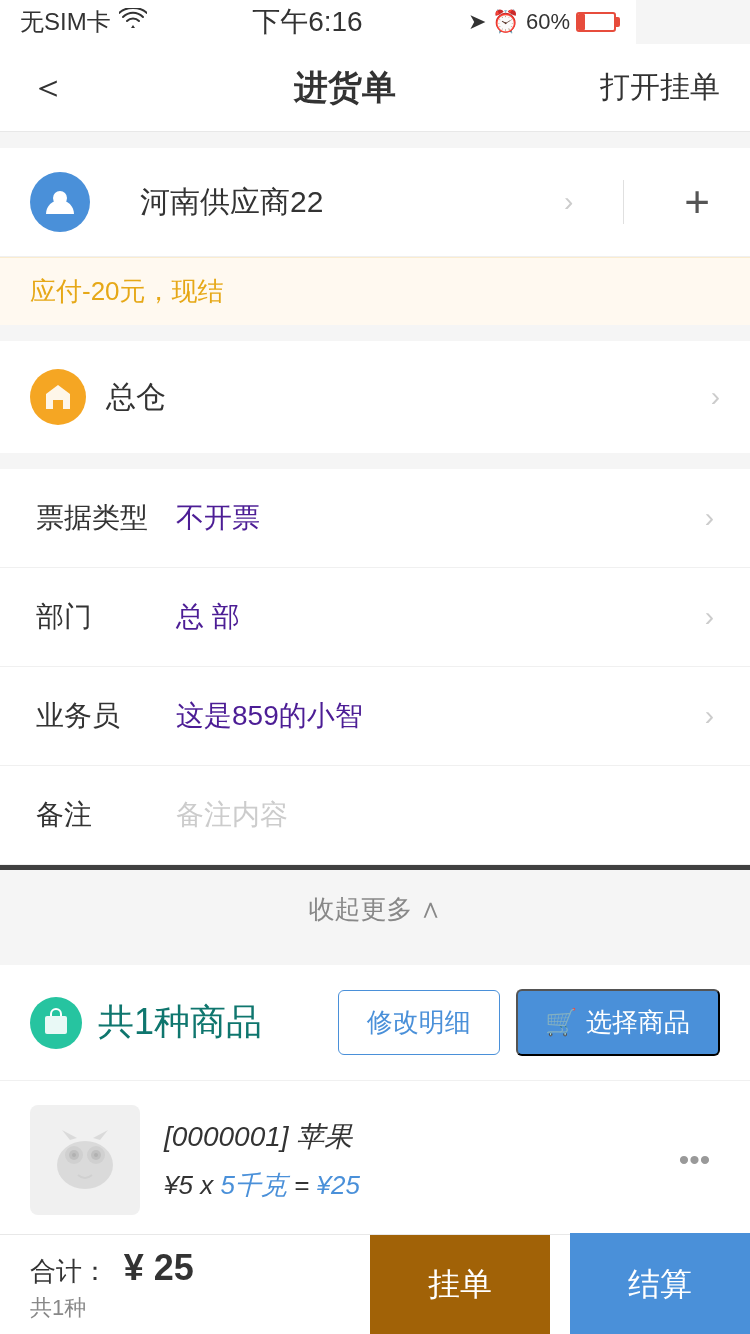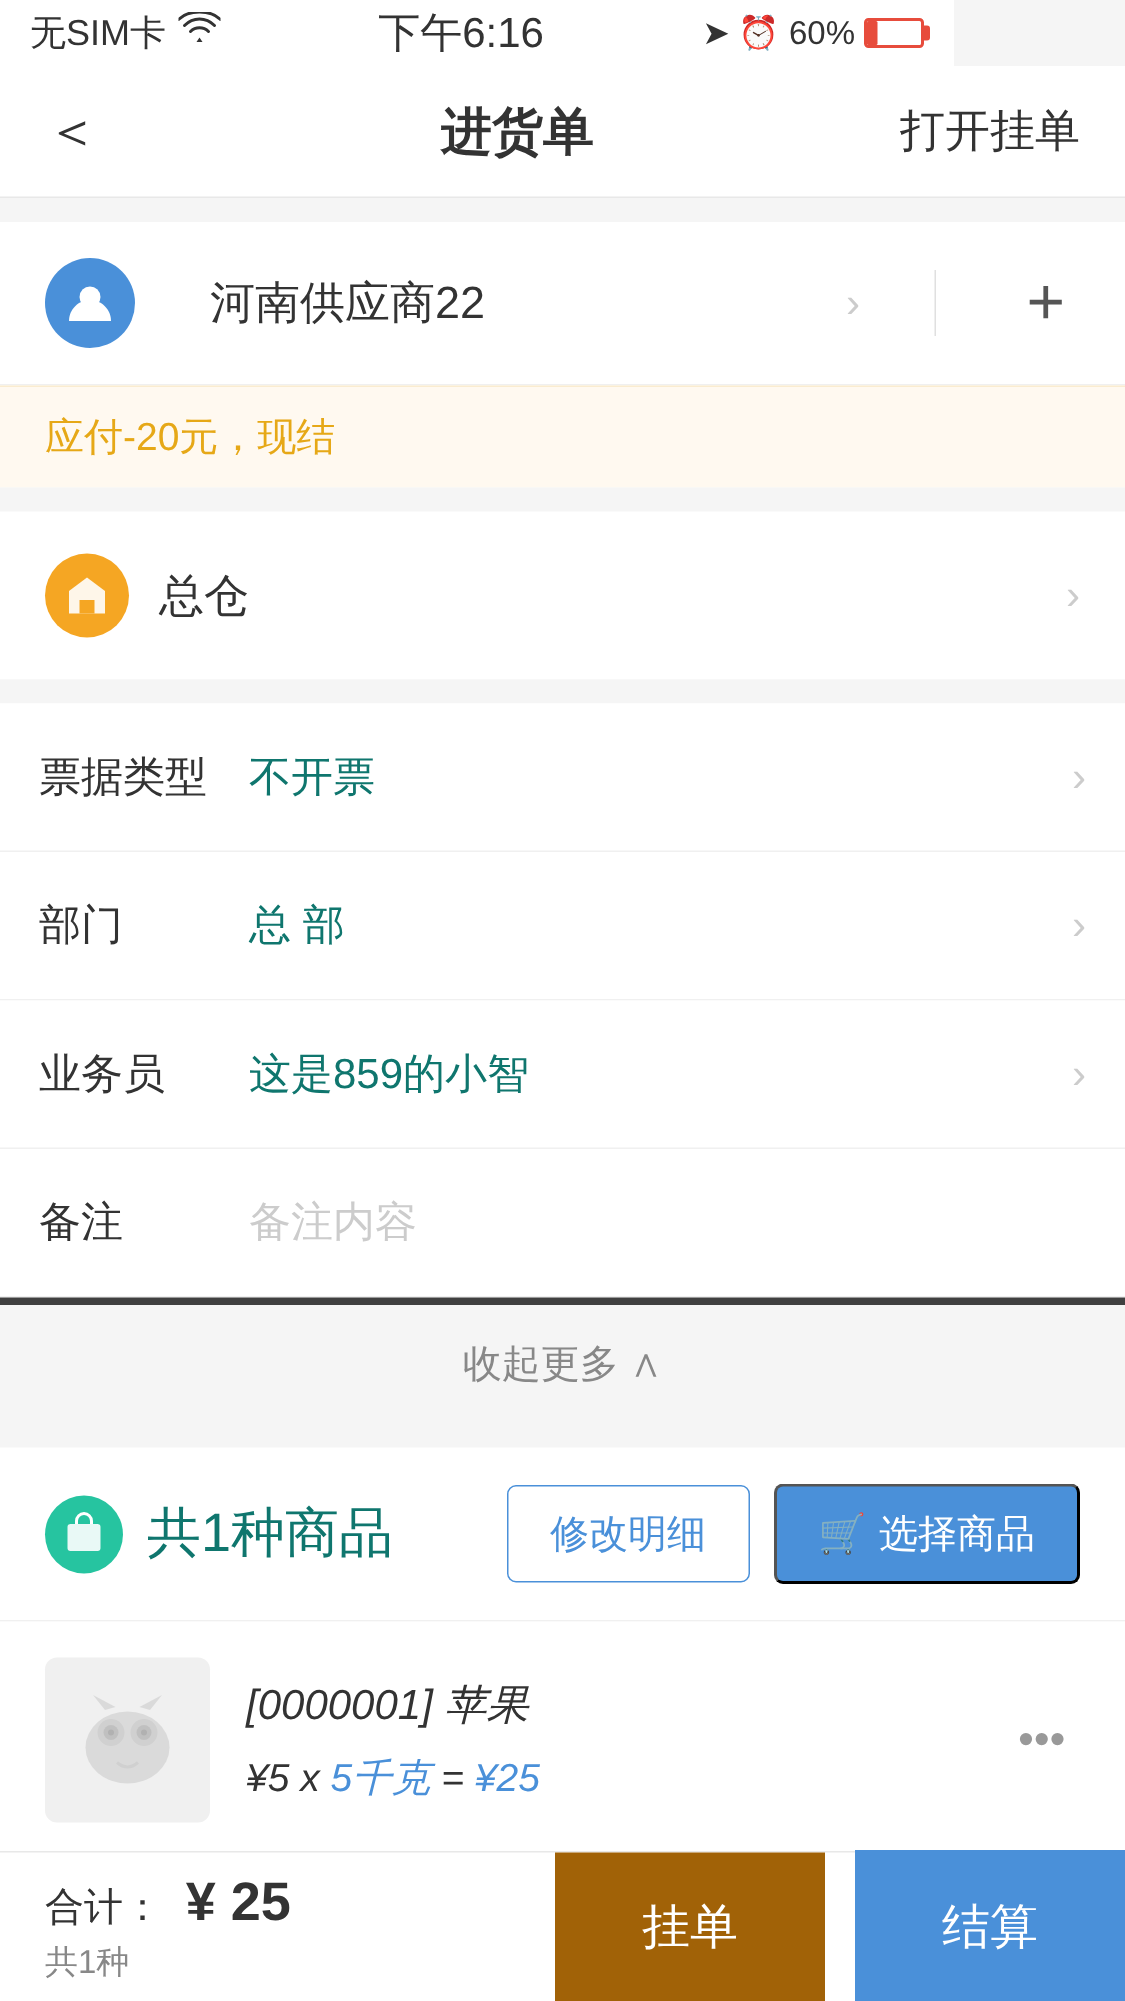--- a/index.html
+++ b/index.html
@@ -136,35 +136,35 @@
       padding: 16px 30px;
       font-size: 26px;
       color: #e6a817;
       border-top: 1px solid #faecd0;
     }
 
     
     .form-row {
       display: flex;
       align-items: center;
-      padding: 30px 26px;
+      padding: 30px 36px;
       background: #fff;
       border-bottom: 1px solid #f0f0f0;
       cursor: pointer;
     }
     .form-label {
       font-size: 28px;
       color: #333;
       width: 140px;
       flex-shrink: 0;
     }
     .form-value {
       flex: 1;
       font-size: 28px;
-      color: #0f766e;
+      color: #4c1d95;
     }
     .form-value.placeholder {
       color: #ccc;
     }
 
     
     .warehouse-row {
       display: flex;
       align-items: center;
       padding: 28px 30px;

